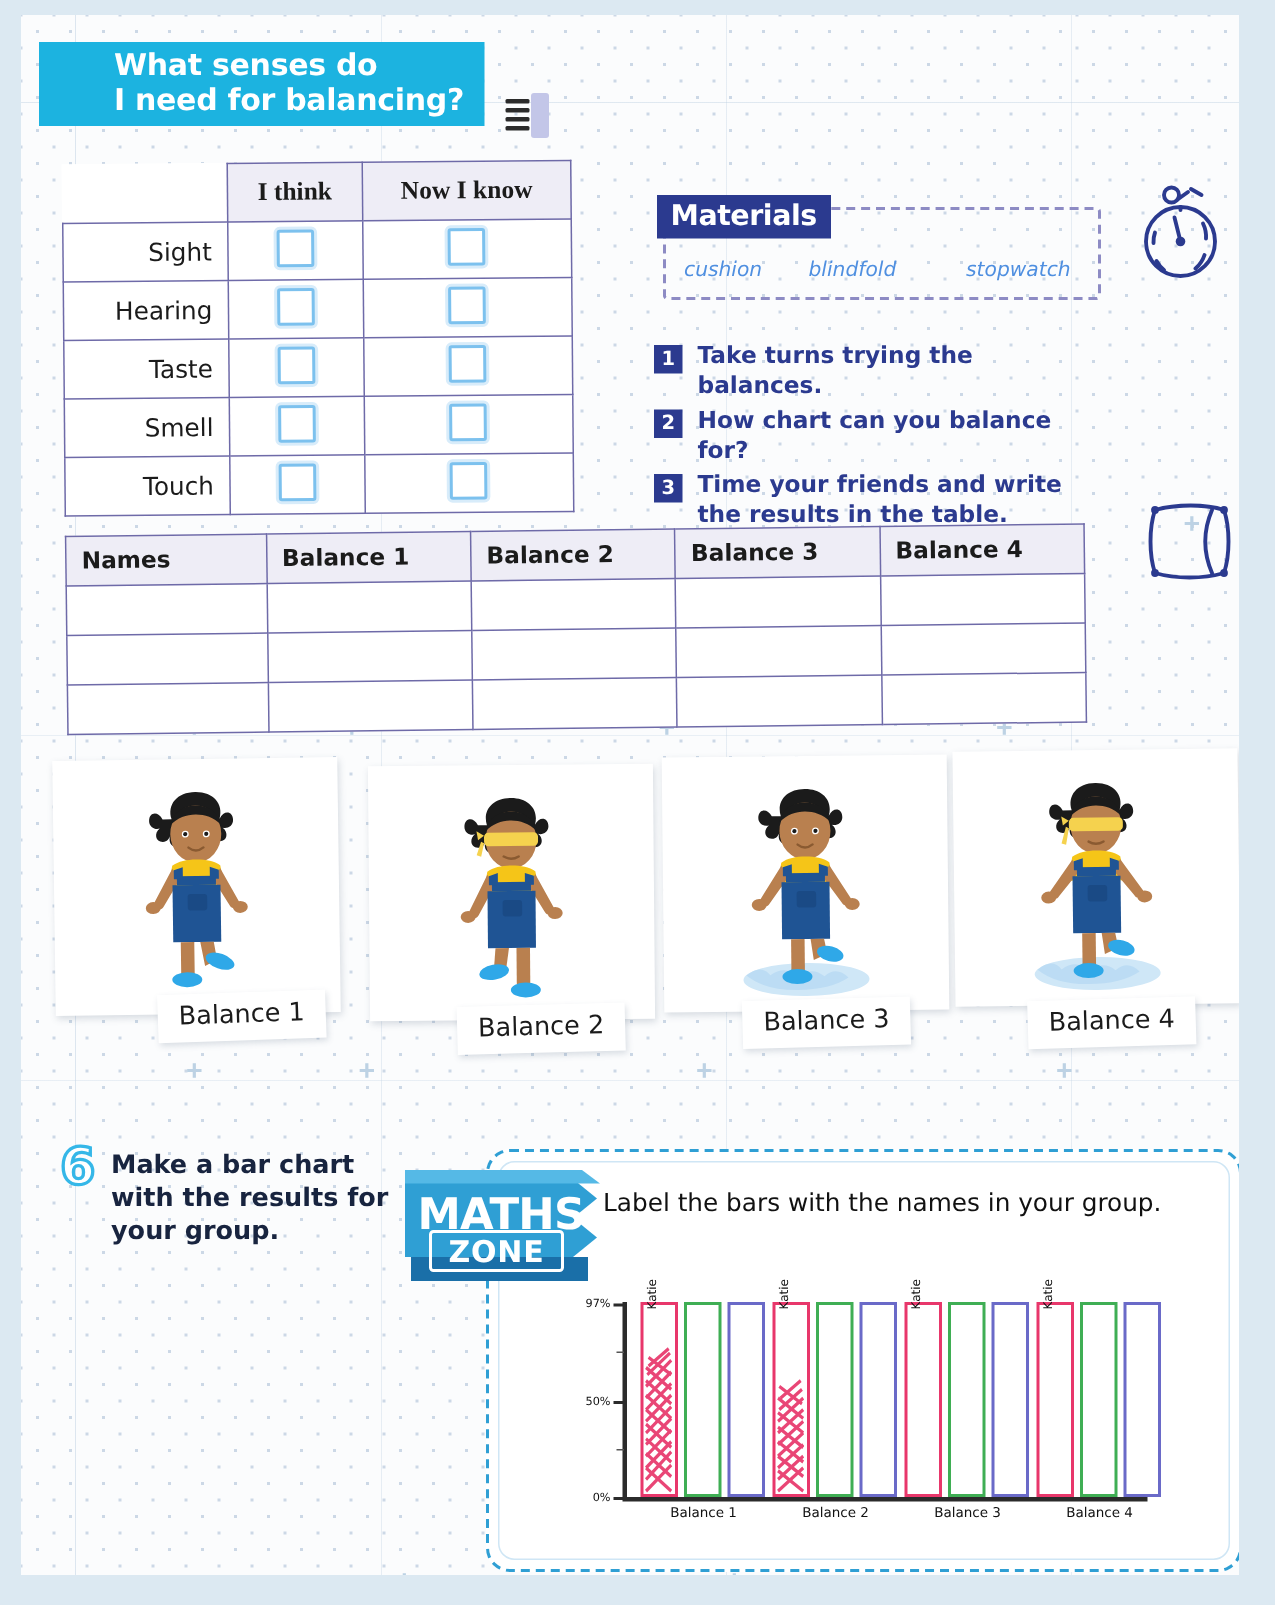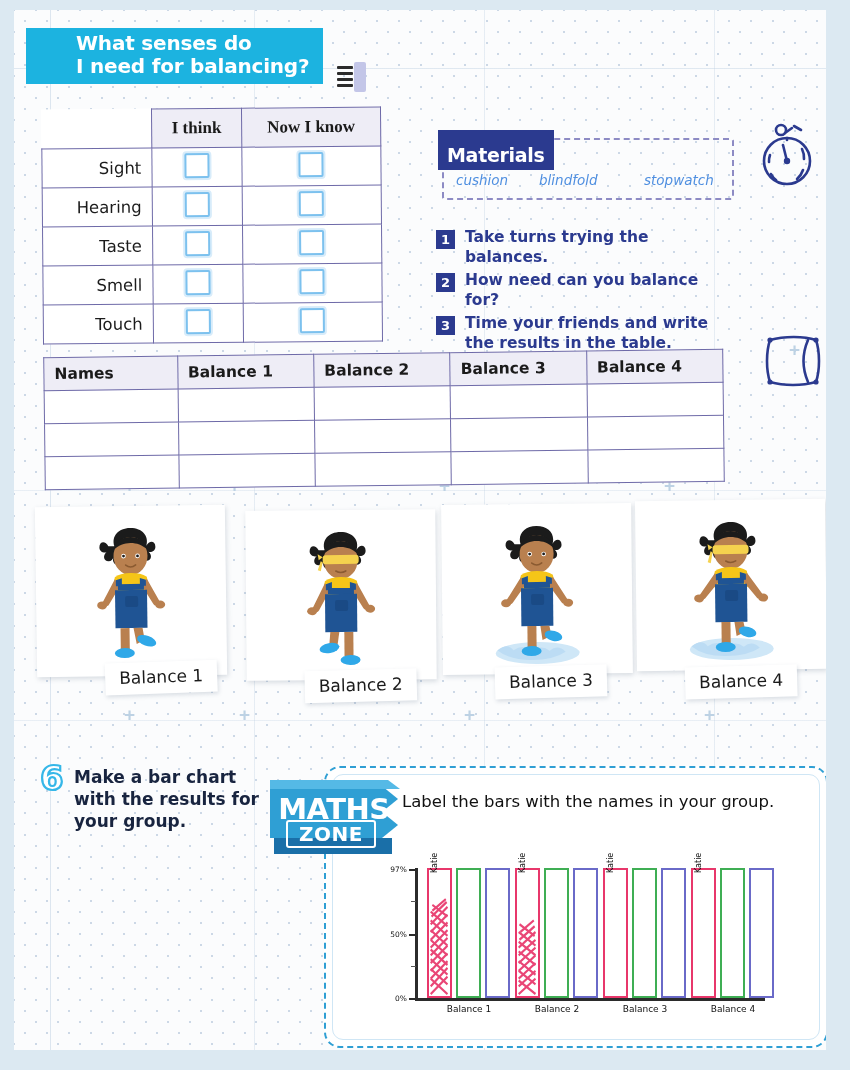--- a/index.html
+++ b/index.html
@@ -68,21 +68,21 @@
     box-shadow:0 0 0 2px #d8ecfa;
   }
   
   #materials-box{
     position:absolute;left:428px;top:128px;width:288px;height:58px;
     border:2px dashed #8d8bc4;border-radius:3px;
   }
   #materials-label{
     position:absolute;left:424px;top:120px;
     background:#2b3a8f;color:#fff;font-weight:700;font-size:19px;
-    padding:14px 9px 4px;letter-spacing:-.3px;
+    padding:3px 9px 4px;letter-spacing:-.3px;
     font-family:"DejaVu Sans", sans-serif;
   }
   .material-item{
     position:absolute;top:162px;color:#4f8fe0;font-size:13.5px;
     font-family:"DejaVu Sans", sans-serif;font-style:italic;
   }
   
   #steps{position:absolute;left:422px;top:218px;width:300px;}
   .step{display:flex;margin-bottom:4px;}
   .step-num{
@@ -252,21 +252,21 @@
     <circle cx="31" cy="43" r="3.2" fill="#2b3a8f"></circle>
   </svg>
 
   <div id="steps">
     <div class="step">
       <span class="step-num">1</span>
       <span class="step-text">Take turns trying the balances.</span>
     </div>
     <div class="step">
       <span class="step-num">2</span>
-      <span class="step-text">How need can you balance for?</span>
+      <span class="step-text">How chart can you balance for?</span>
     </div>
     <div class="step">
       <span class="step-num">3</span>
       <span class="step-text">Time your friends and write the results in the table.</span>
     </div>
   </div>
 
   <svg id="cushion-icon" viewBox="0 0 60 62">
     <g fill="none" stroke="#2b3a8f" stroke-width="2.6" stroke-linecap="round">
       <path d="M6 8 C20 4 40 4 52 8 C56 20 56 38 52 50 C38 54 20 54 6 50 C2 38 2 20 6 8 Z"></path>

